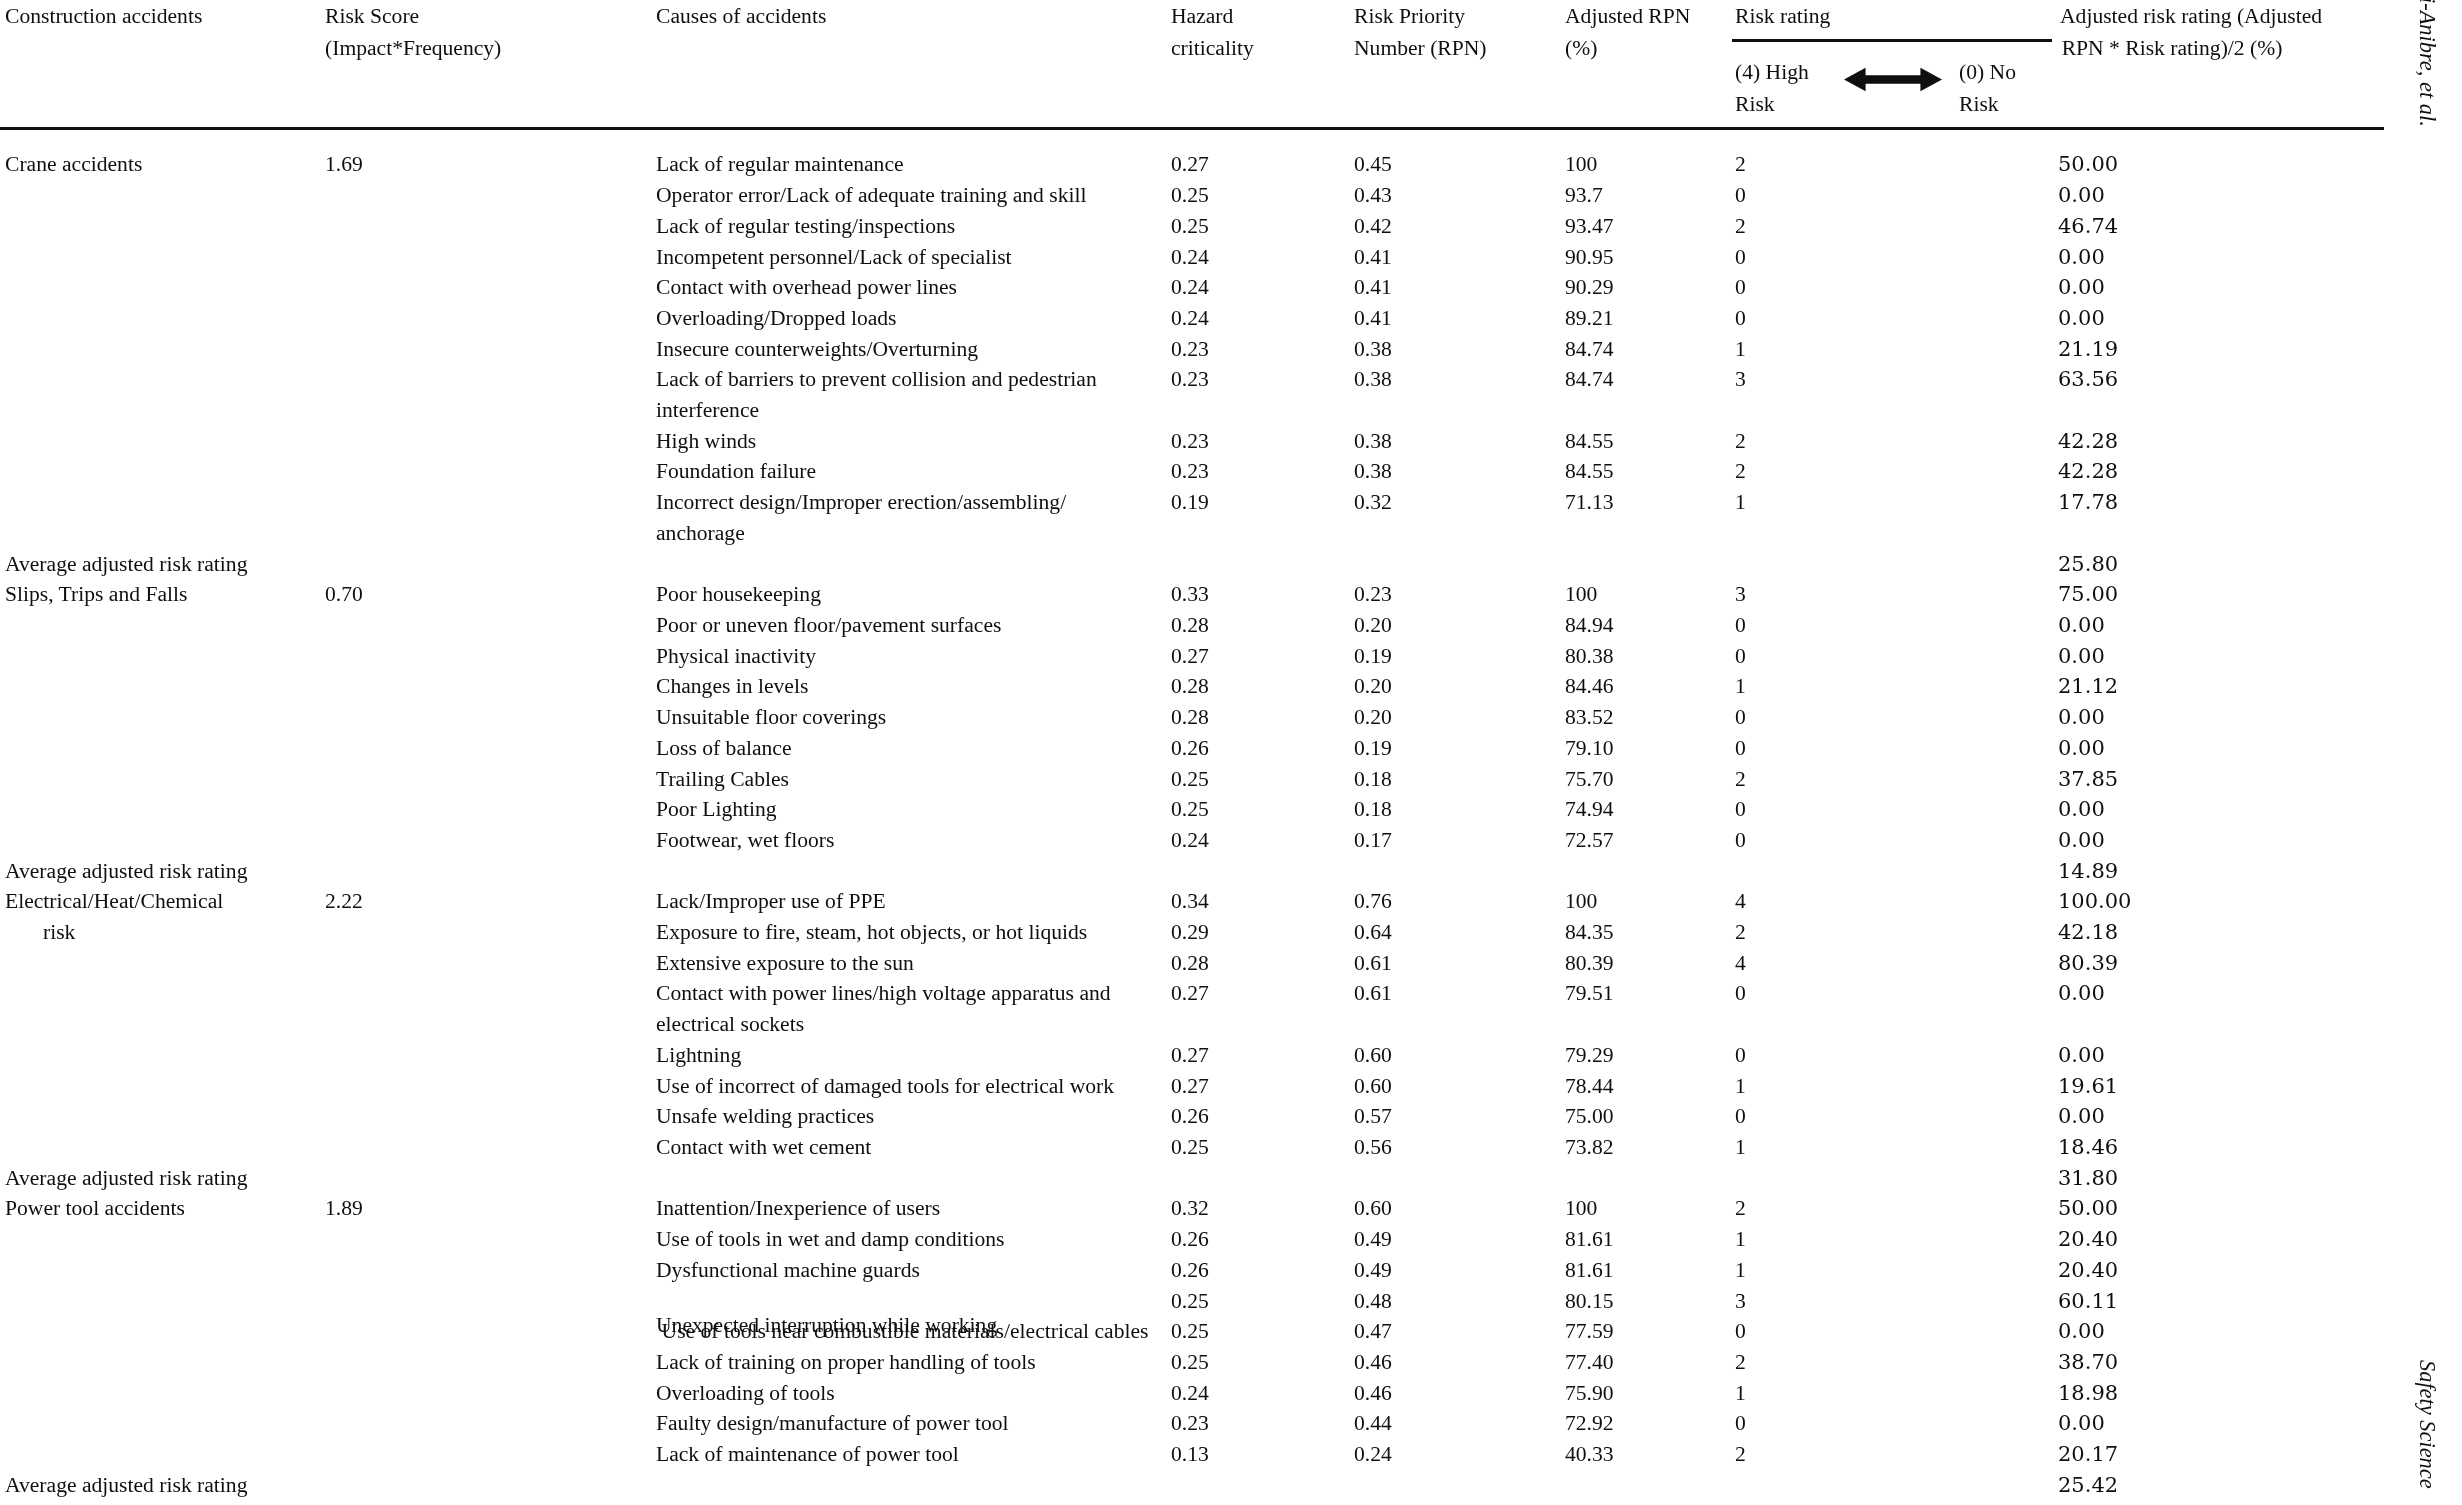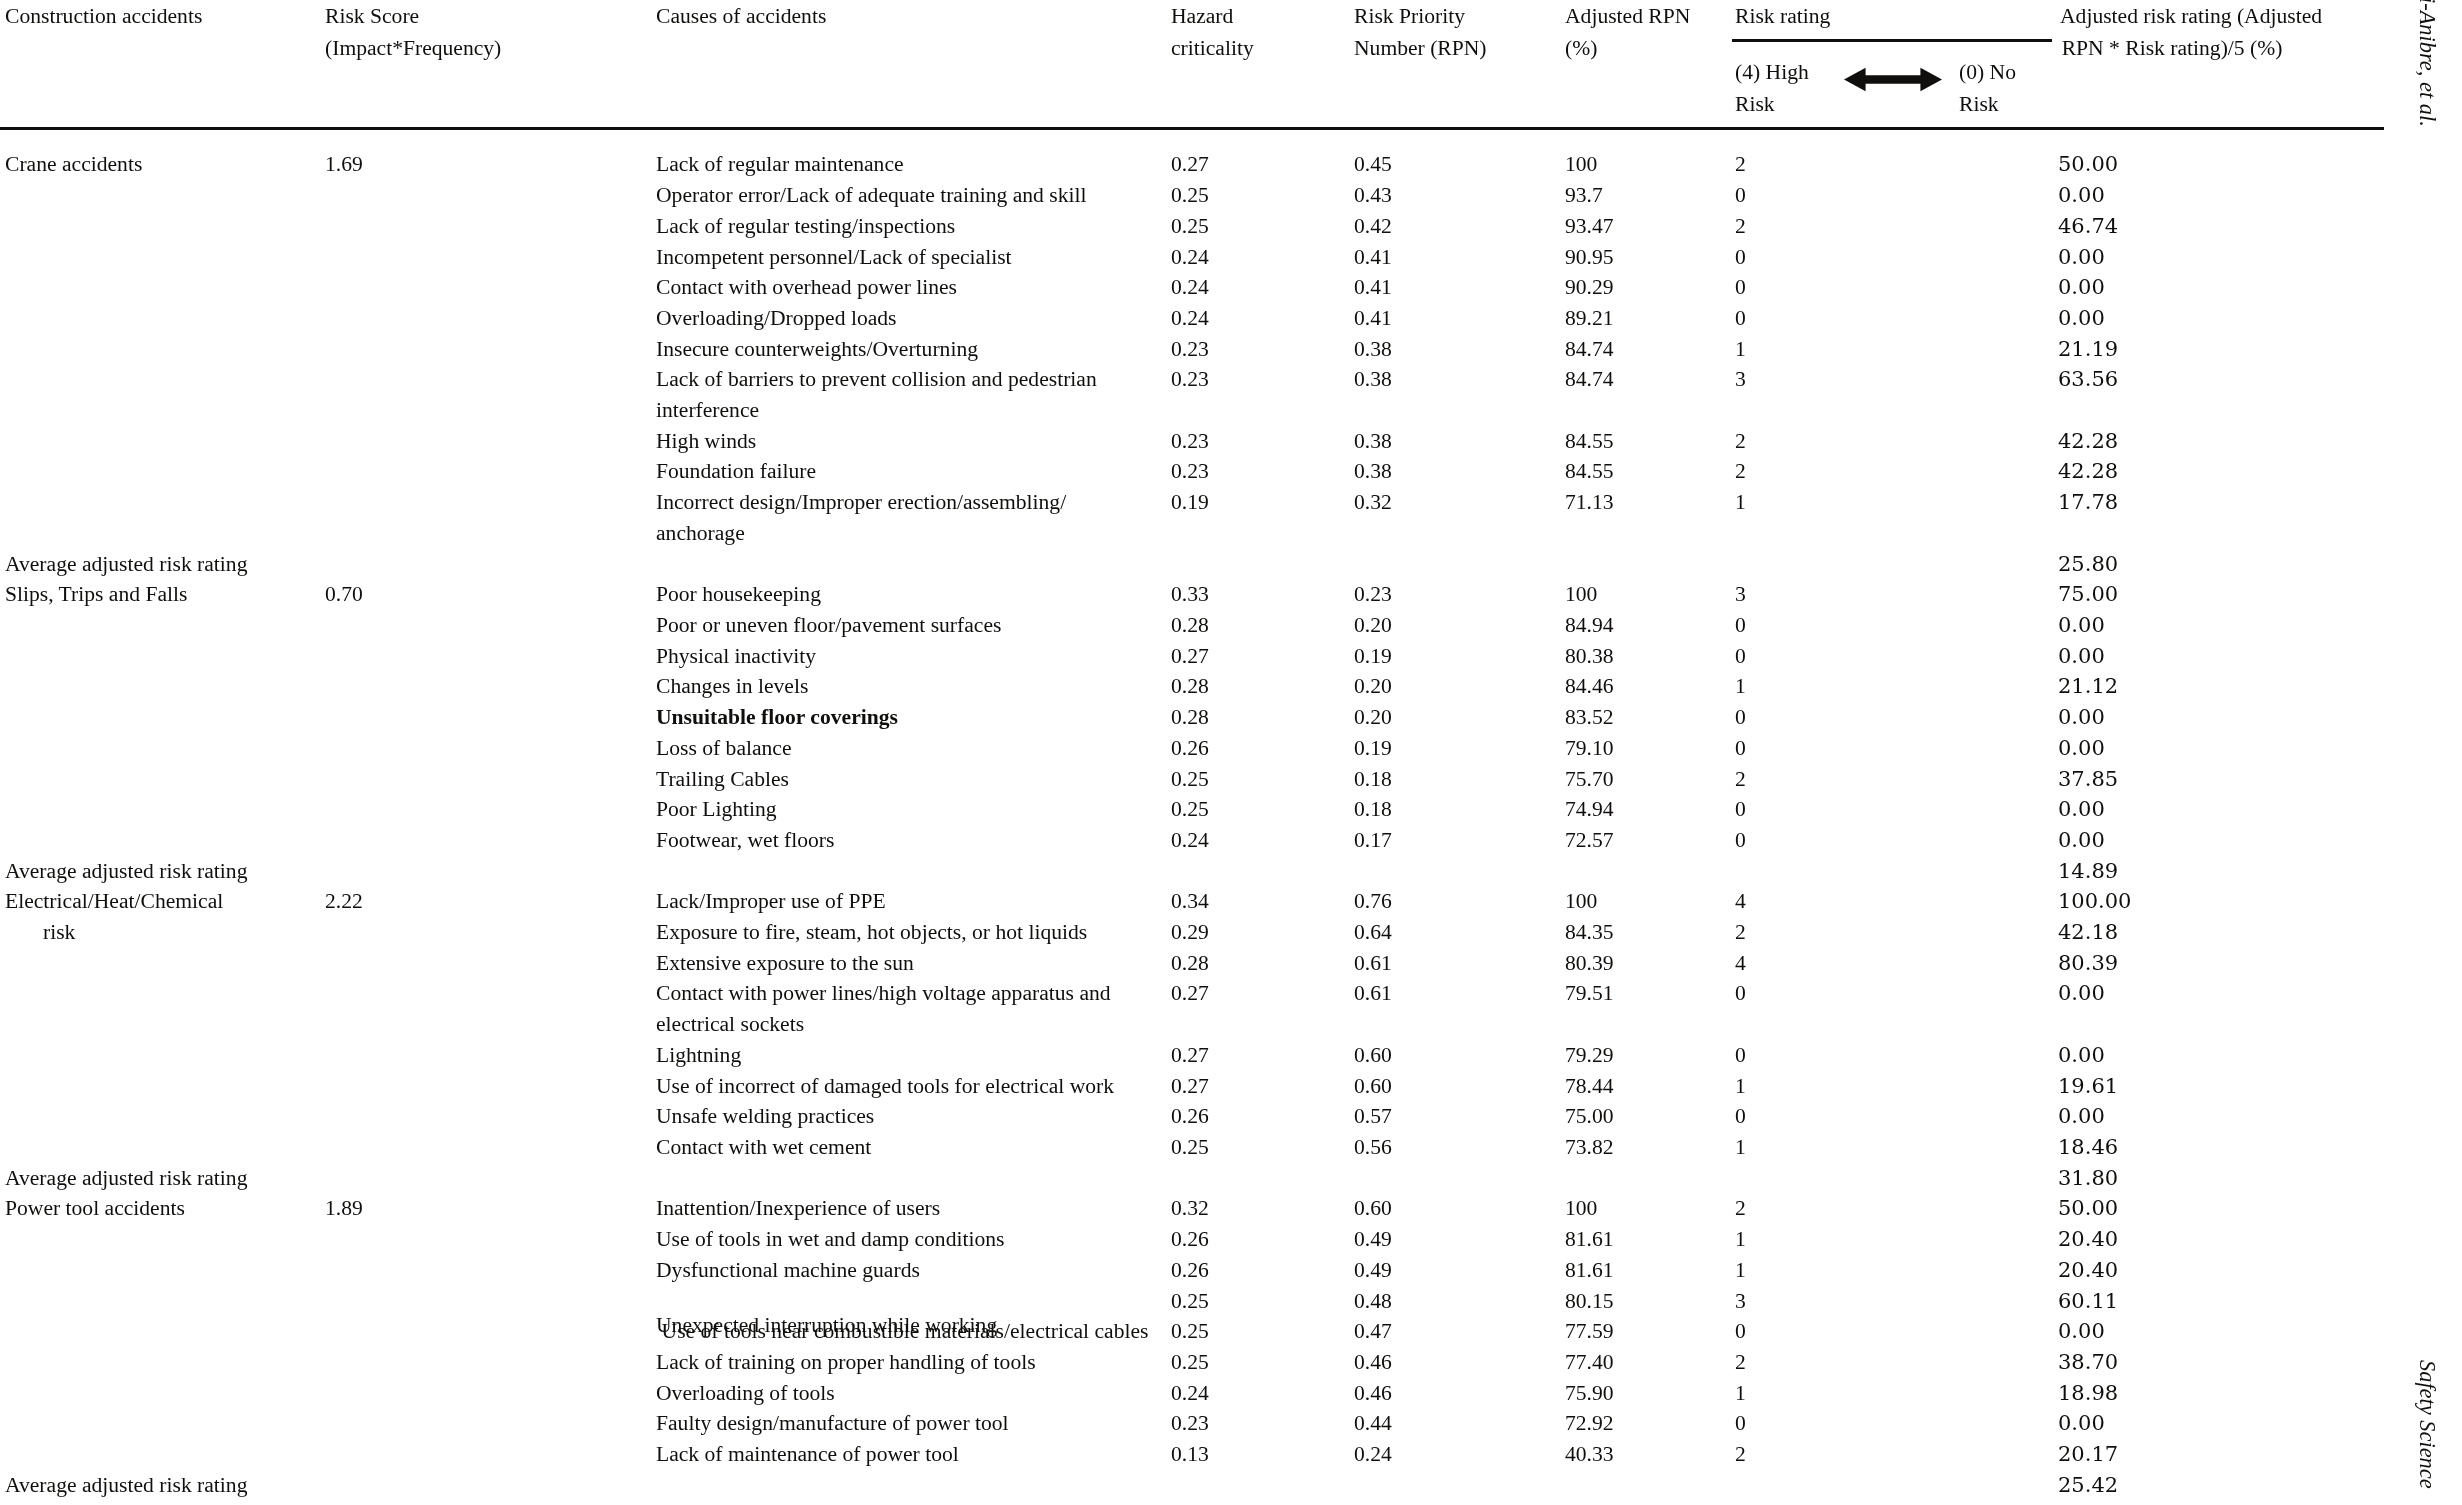--- a/index.html
+++ b/index.html
@@ -122,21 +122,21 @@
   <div class="hdr" style="left:1735px; top:88px;">Risk</div>
 
   <svg class="dblarrow" viewBox="0 0 118 30">
     <path d="M0 15 L26 1 L26 10 L92 10 L92 1 L118 15 L92 29 L92 20 L26 20 L26 29 Z" fill="#100f0d"></path>
   </svg>
 
   <div class="hdr" style="left:1959px; top:56px;">(0) No</div>
   <div class="hdr" style="left:1959px; top:88px;">Risk</div>
 
   <div class="hdr" style="left:2060px; top:0px;">Adjusted risk rating (Adjusted</div>
-  <div class="hdr" style="left:2060px; top:32px; background:#ffffff; padding-left:1.7px;">RPN * Risk rating)/5 (%)</div>
+  <div class="hdr" style="left:2060px; top:32px; background:#ffffff; padding-left:1.7px;">RPN * Risk rating)/2 (%)</div>
 
   <div class="rule-main"></div>
 
   <div id="body-layer">
       <div class="cell " style="left: 5px; top: 149px;">Crane accidents</div>
       <div class="cell " style="left: 325px; top: 149px;">1.69</div>
       <div class="cell wrapcell" style="left: 656px; top: 149px; width: 498px;">Lack of regular maintenance</div>
       <div class="cell " style="left: 1171px; top: 149px;">0.27</div>
       <div class="cell " style="left: 1354px; top: 149px;">0.45</div>
       <div class="cell " style="left: 1565px; top: 149px;">100</div>
@@ -223,21 +223,21 @@
       <div class="cell " style="left: 1354px; top: 641px;">0.19</div>
       <div class="cell " style="left: 1565px; top: 641px;">80.38</div>
       <div class="cell " style="left: 1735px; top: 641px;">0</div>
       <div class="cell c-adj" style="left: 2058px; top: 641px;;font-family:&quot;DejaVu Serif&quot;,&quot;Liberation Serif&quot;,serif;font-size:21px;">0.00</div>
       <div class="cell wrapcell" style="left: 656px; top: 671px; width: 498px;">Changes in levels</div>
       <div class="cell " style="left: 1171px; top: 671px;">0.28</div>
       <div class="cell " style="left: 1354px; top: 671px;">0.20</div>
       <div class="cell " style="left: 1565px; top: 671px;">84.46</div>
       <div class="cell " style="left: 1735px; top: 671px;">1</div>
       <div class="cell c-adj" style="left: 2058px; top: 671px;;font-family:&quot;DejaVu Serif&quot;,&quot;Liberation Serif&quot;,serif;font-size:21px;">21.12</div>
-      <div class="cell wrapcell" style="left: 656px; top: 702px; width: 498px; font-weight: bold;">Unsuitable floor coverings</div>
+      <div class="cell wrapcell" style="left: 656px; top: 702px; width: 498px;">Unsuitable floor coverings</div>
       <div class="cell " style="left: 1171px; top: 702px;">0.28</div>
       <div class="cell " style="left: 1354px; top: 702px;">0.20</div>
       <div class="cell " style="left: 1565px; top: 702px;">83.52</div>
       <div class="cell " style="left: 1735px; top: 702px;">0</div>
       <div class="cell c-adj" style="left: 2058px; top: 702px;;font-family:&quot;DejaVu Serif&quot;,&quot;Liberation Serif&quot;,serif;font-size:21px;">0.00</div>
       <div class="cell wrapcell" style="left: 656px; top: 733px; width: 498px;">Loss of balance</div>
       <div class="cell " style="left: 1171px; top: 733px;">0.26</div>
       <div class="cell " style="left: 1354px; top: 733px;">0.19</div>
       <div class="cell " style="left: 1565px; top: 733px;">79.10</div>
       <div class="cell " style="left: 1735px; top: 733px;">0</div>

